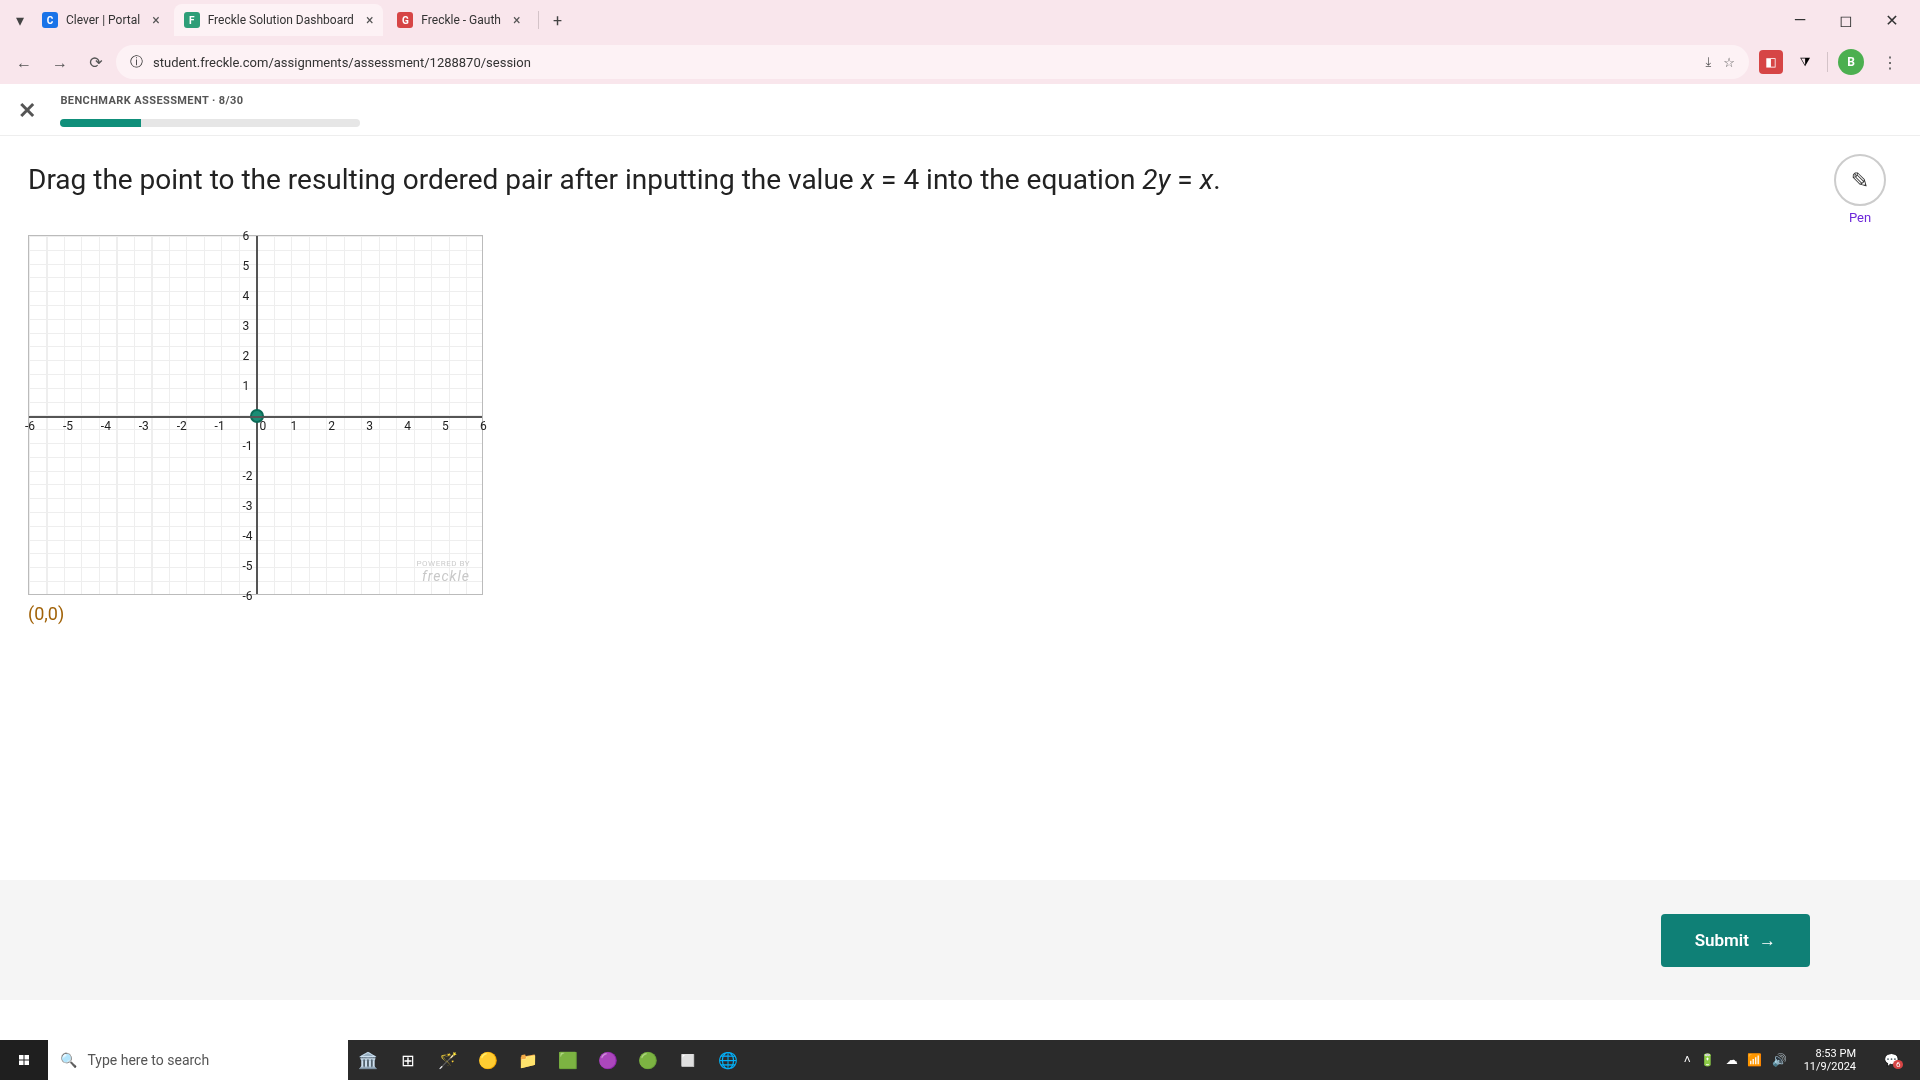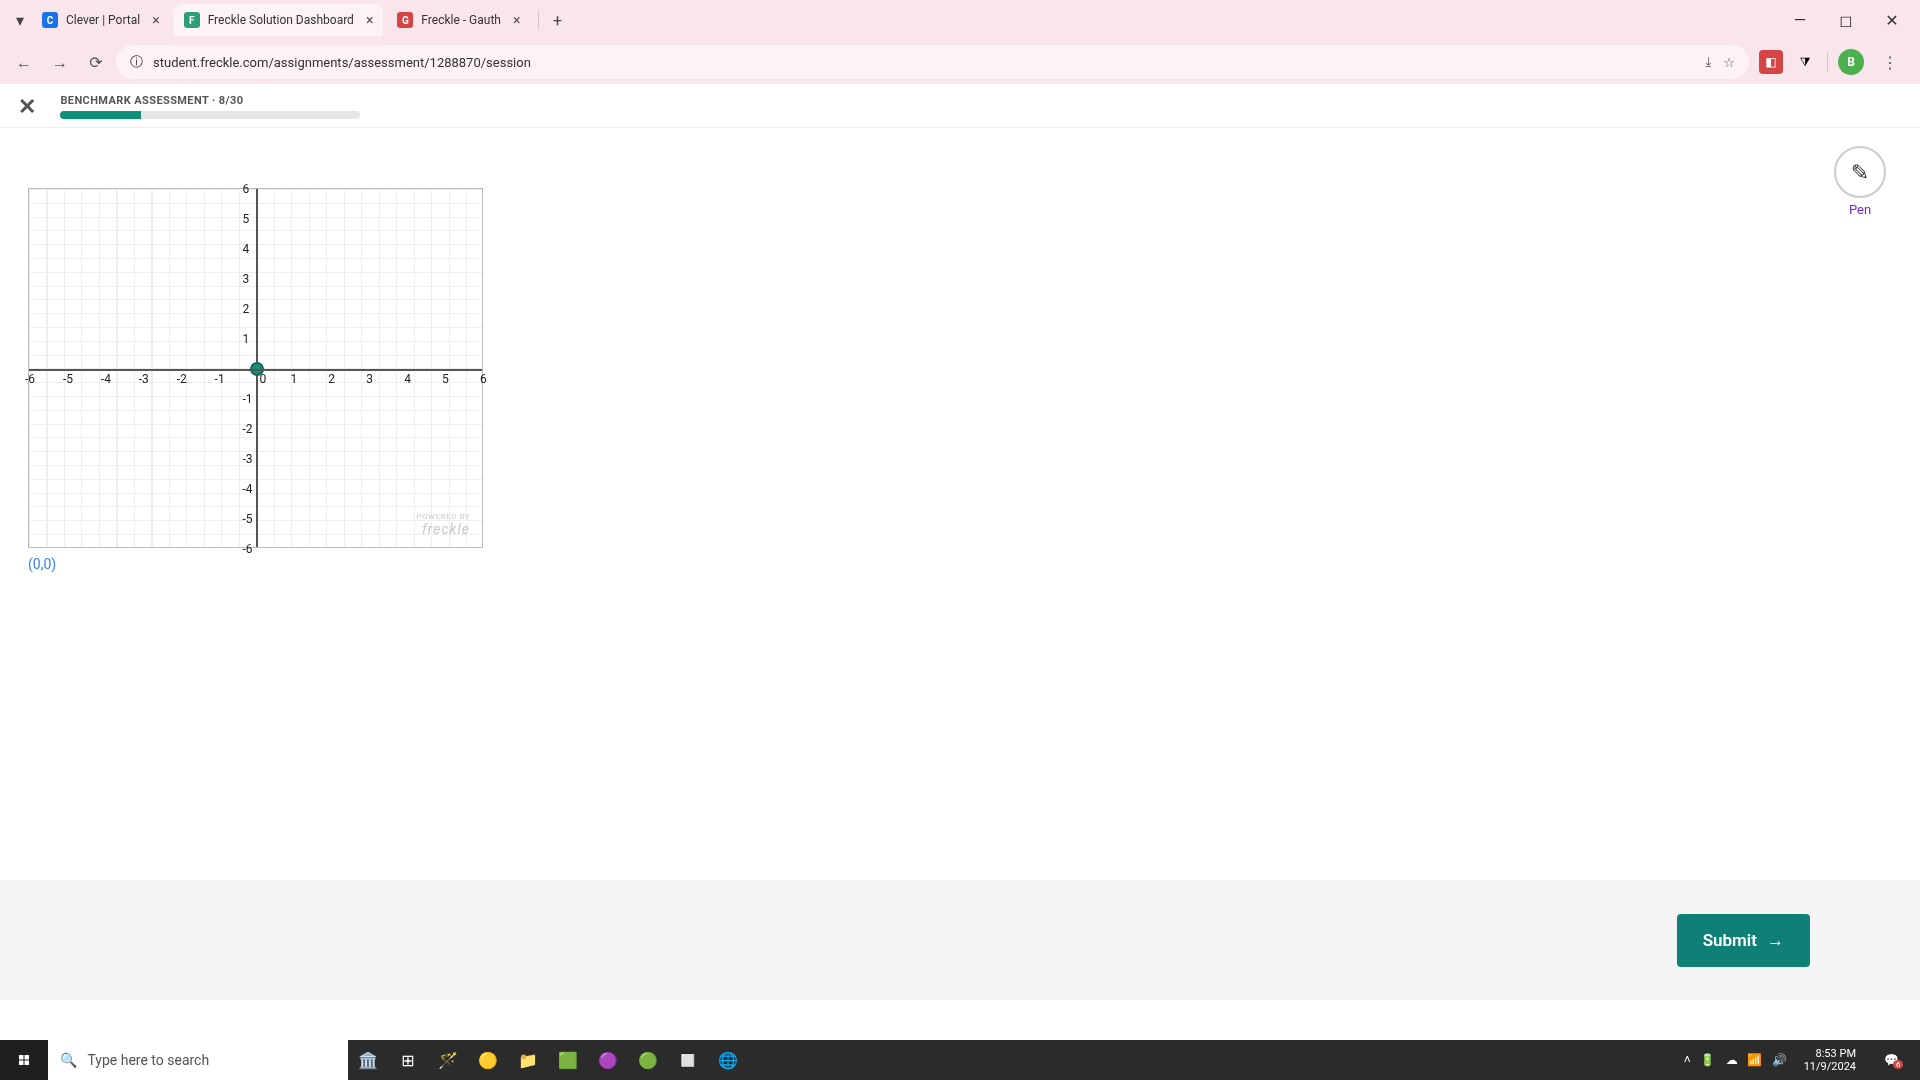--- a/index.html
+++ b/index.html
@@ -23,21 +23,21 @@
 .addr-bar { flex: 1; height: 34px; background: #fdf2f5; border-radius: 17px; display: flex; align-items: center; padding: 0 14px; gap: 10px; color: #333; font-size: 13px; }
 .addr-icons-right { margin-left: auto; display: flex; gap: 12px; align-items: center; color: #555; }
 .toolbar-right { display: flex; gap: 10px; align-items: center; padding: 0 6px; }
 .ext-icon { width: 24px; height: 24px; border-radius: 4px; display: flex; align-items:center; justify-content:center; font-size:12px; }
 .profile-badge { width: 26px; height: 26px; border-radius: 50%; background: #4caf50; color: #fff; font-size: 12px; display: flex; align-items: center; justify-content: center; font-weight: bold; }
 
 
 .page { position: relative; height: calc(1080px - 84px - 40px); background: #fff; }
 .assess-header { display: flex; align-items: center; padding: 10px 18px 8px 18px; border-bottom: 1px solid #eee; gap: 24px; }
 .close-x { font-size: 22px; color: #555; font-weight: bold; }
-.assess-meta { display: flex; flex-direction: column; gap: 4px; }
+.assess-meta { display: flex; flex-direction: column; gap: 12px; }
 .assess-title { font-size: 11px; font-weight: 700; letter-spacing: 0.4px; color: #555; }
 .progress-outer { width: 300px; height: 8px; background: #e6e6e6; border-radius: 4px; overflow: hidden; }
 .progress-inner { height: 100%; background: #0f8f7a; }
 
 .question-area { padding: 24px 28px; position: relative; }
 .question-text { font-family: Georgia, 'Times New Roman', serif; font-size: 28px; color: #222; line-height: 1.4; max-width: 1200px; }
 .math-var { font-style: italic; }
 .pen-wrap { position: absolute; right: 34px; top: 18px; text-align: center; }
 .pen-circle { width: 52px; height: 52px; border: 2px solid #ccc; border-radius: 50%; display: flex; align-items: center; justify-content: center; color: #333; font-size: 22px; margin: 0 auto 4px; }
 .pen-label { font-size: 13px; color: #6d28d9; }
@@ -49,25 +49,25 @@
   repeating-linear-gradient(to bottom, #eee 0 1px, transparent 1px 13.8px),
   #fff;
 }
 .graph::before, .graph::after { content:""; position:absolute; background:#555; }
 .graph::before { left: 227px; top:0; bottom:0; width:1.5px; } 
 .graph::after { top: 180px; left:0; right:0; height:1.5px; } 
 .axis-label { position: absolute; font-size: 12px; color: #222; }
 .point { position: absolute; width: 14px; height: 14px; background: #1a8d75; border: 2px solid #0b6b57; border-radius: 50%; transform: translate(-50%, -50%); cursor: grab; }
 .desmos-wm { position: absolute; right: 12px; bottom: 10px; font-size: 14px; color: #c8c8c8; font-style: italic; letter-spacing: 1px; }
 .desmos-sub { position:absolute; right:12px; bottom:26px; font-size:8px; color:#ccc; letter-spacing:0.5px;text-align:right; }
-.coord-readout { font-size: 14px; color: #3b82f6; margin-top: 8px; }
+.coord-readout { font-size: 18px; color: #a16207; margin-top: 8px; }
 
 
 .footer-bar { position: absolute; left:0; right:0; bottom: 40px; height: 120px; background: #f5f5f5; display:flex; align-items:center; justify-content:flex-end; padding-right: 110px; }
-.submit-btn { background: #0f8076; color: #fff; border: none; padding: 16px 26px; font-size: 17px; font-weight: 600; border-radius: 4px; display:flex; align-items:center; gap:10px; cursor:pointer; }
+.submit-btn { background: #0f8076; color: #fff; border: none; padding: 16px 34px; font-size: 17px; font-weight: 600; border-radius: 4px; display:flex; align-items:center; gap:10px; cursor:pointer; }
 
 
 .taskbar { position: absolute; left:0; right:0; bottom:0; height: 40px; background: #2b2b2b; display:flex; align-items:center; color:#fff; font-size:12px; }
 .tb-start { width: 48px; height:40px; display:flex; align-items:center; justify-content:center; background:#1f1f1f; }
 .tb-search { background:#fff; color:#555; height:40px; width: 300px; display:flex; align-items:center; padding:0 12px; gap:10px; font-size:14px; }
 .tb-icon { width:40px; height:40px; display:flex; align-items:center; justify-content:center; font-size:16px; }
 .tb-tray { margin-left:auto; display:flex; align-items:center; gap:10px; padding-right:8px; }
 .tb-clock { text-align:right; font-size:11px; line-height:1.2; padding:0 6px; }
 .tb-notif { width:40px; height:40px; display:flex; align-items:center; justify-content:center; }
 
@@ -141,20 +141,23 @@
       </div>
     </div>
   </div>
 
   <div class="question-area">
     <div class="pen-wrap">
       <div class="pen-circle">✎</div>
       <div class="pen-label">Pen</div>
     </div>
 
+    <div class="question-text">
+      <span>Drag the point to the resulting ordered pair after inputting the value </span><span class="math-var">x</span><span> = 4</span><span> into the equation </span><span class="math-var">2y</span><span> = </span><span class="math-var">x</span><span>.</span>
+    </div>
 
     <div class="graph-box">
       <div class="graph" id="graph">
         <div class="point" id="drag-point" style="left: 227.5px; top: 180px;"></div>
         <span class="desmos-sub">POWERED BY</span>
         <span class="desmos-wm">freckle</span>
       <span class="axis-label" style="left: -4px; top: 183px;">-6</span>
           <span class="axis-label" style="left: 33.9167px; top: 183px;">-5</span>
           <span class="axis-label" style="left: 71.8333px; top: 183px;">-4</span>
           <span class="axis-label" style="left: 109.75px; top: 183px;">-3</span>

